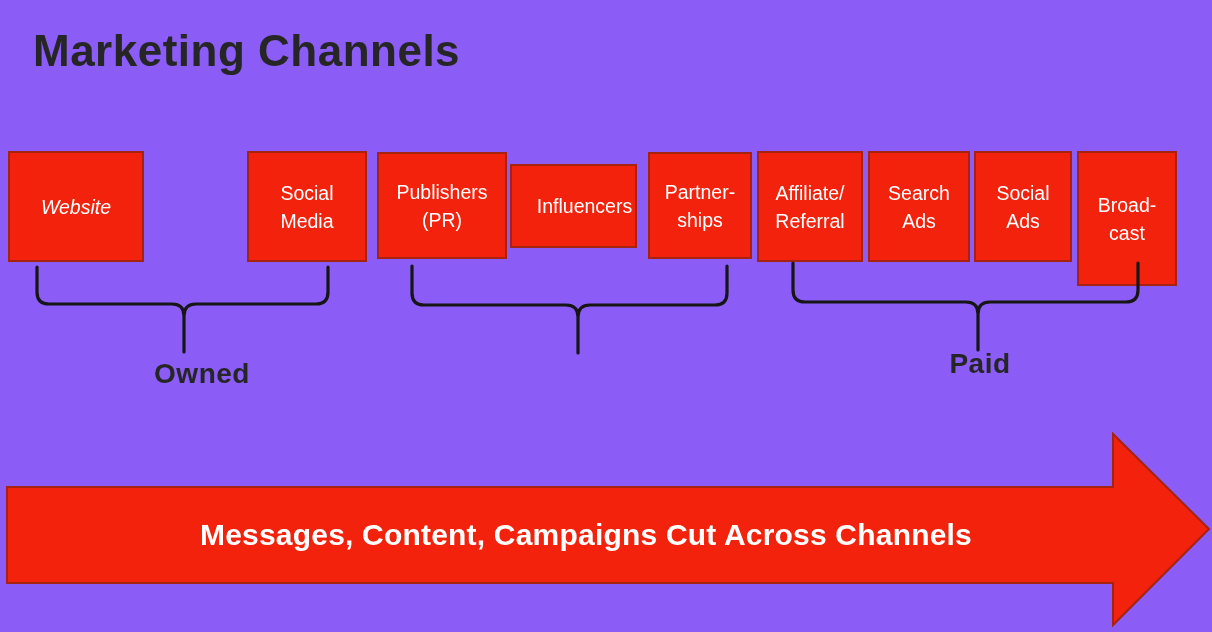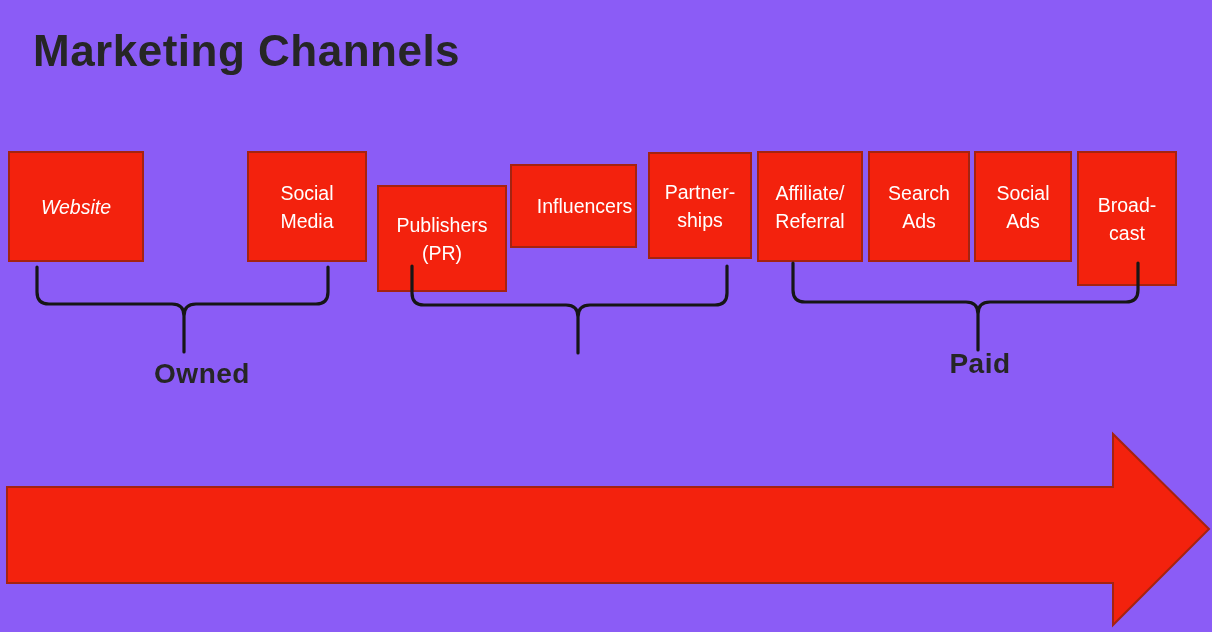--- a/index.html
+++ b/index.html
@@ -92,21 +92,21 @@
 <body>
 
 <div id="canvas">
 
   <h1 class="title">Marketing Channels</h1>
 
   <div class="box" style="left:8px; top:151px; width:136px; height:111px;font-style:italic;">Website</div>
   <div class="box" style="left:247px; top:151px; width:120px; height:111px;">Social
 Media</div>
 
-  <div class="box" style="left:377px; top:152px; width:130px; height:107px;margin-top:33px;">Publishers
+  <div class="box" style="left:377px; top:152px; width:130px; height:107px;">Publishers
 (PR)</div>
   <div class="box" style="left:510px; top:164px; width:127px; height:84px;padding-left:22px;">Influencers</div>
   <div class="box" style="left:648px; top:152px; width:104px; height:107px;">Partner-
 ships</div>
 
   <div class="box" style="left:757px; top:151px; width:106px; height:111px;">Affiliate/
 Referral</div>
   <div class="box" style="left:868px; top:151px; width:102px; height:111px;">Search
 Ads</div>
   <div class="box" style="left:974px; top:151px; width:98px; height:111px;">Social
@@ -120,14 +120,15 @@
     <path class="brace" d="M412 266 L412 293 Q412 305 424 305 L566 305 Q578 305 578 317 L578 353
              M727 266 L727 293 Q727 305 715 305 L590 305 Q578 305 578 317 L578 353"></path>
     <path class="brace" d="M793 263 L793 290 Q793 302 805 302 L966 302 Q978 302 978 314 L978 350
              M1138 263 L1138 290 Q1138 302 1126 302 L990 302 Q978 302 978 314 L978 350"></path>
     <polygon class="arrow-shape" points="7,487 1113,487 1113,434 1209,529 1113,625 1113,583 7,583"></polygon>
   </svg>
 
   <div class="group-label" style="left:102px; top:358px;">Owned</div>
   <div class="group-label" style="left:880px; top:348px;">Paid</div>
 
+  <div class="arrow-label">Messages, Content, Campaigns Cut Across Channels</div>
 
 </div>
 
 </body></html>

